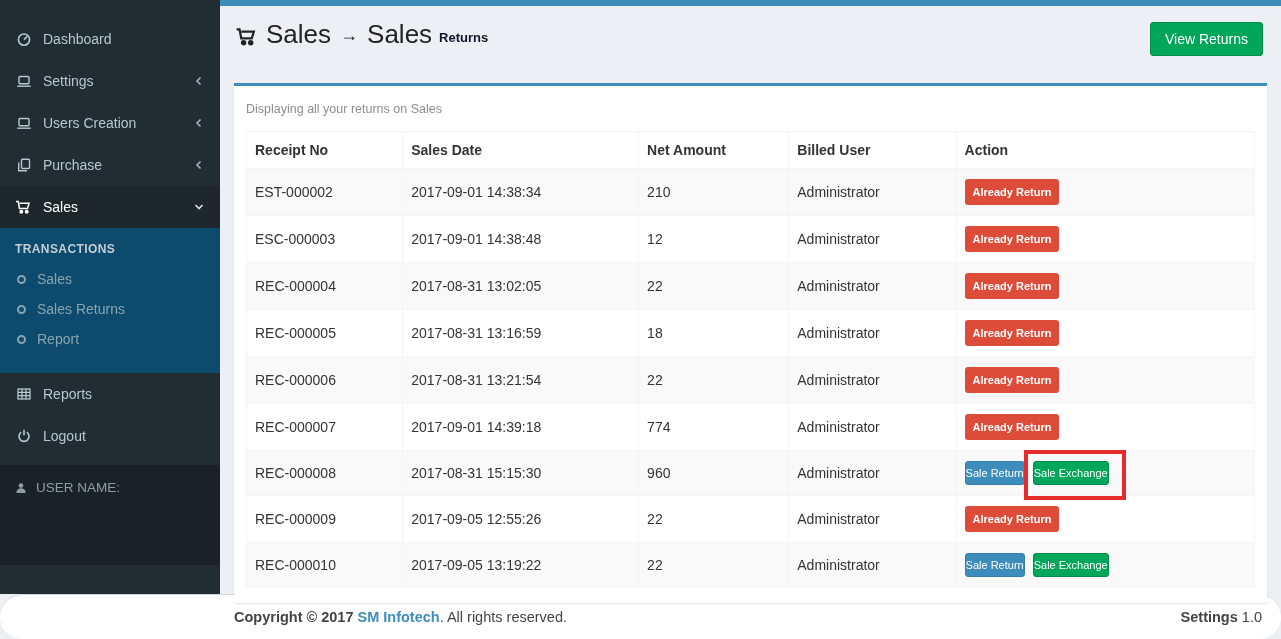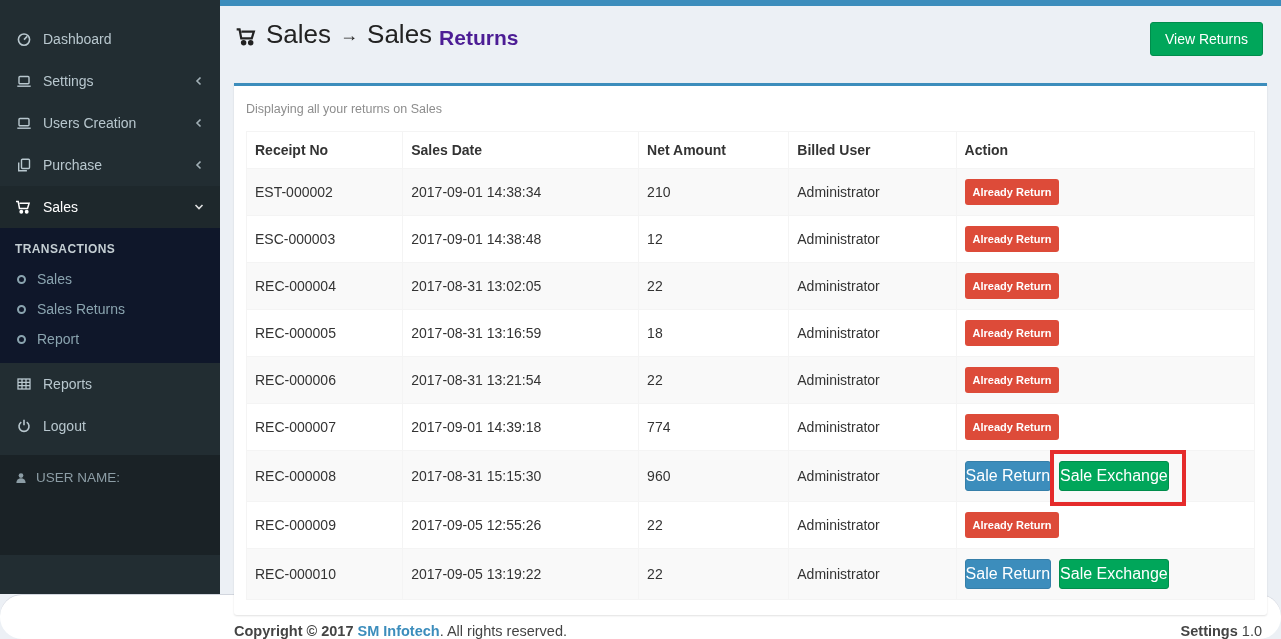--- a/index.html
+++ b/index.html
@@ -28,21 +28,21 @@
   .menu { padding-top:18px; }
   .menu-item {
     display:flex; align-items:center; gap:11px;
     padding:13px 15px;
     cursor:pointer;
     color:#b8c7ce;
   }
   .menu-item.active { background:#1e282c; color:#fff; }
   .menu-item .mi { display:inline-flex; width:17px; justify-content:center; }
   .menu-item .chev { margin-left:auto; display:inline-flex; opacity:.85; }
-  .submenu { background:#0f172a; padding:5px 0 9px; }
+  .submenu { background:#0c4a6e; padding:5px 0 19px; }
   .submenu-header {
     padding:9px 15px 8px;
     font-size:12px; font-weight:bold;
     color:#c4ced3; letter-spacing:.4px;
   }
   .submenu-item {
     display:flex; align-items:center; gap:11px;
     padding:7px 15px 7px 17px;
     color:#8aa4af; cursor:pointer;
   }
@@ -69,21 +69,21 @@
   
   .content { grid-column:2; grid-row:1; background:#ecf0f5; position:relative; }
   .topbar { height:6px; background:var(--accent,#3c8dbc); width:100%; }
   .content-header {
     display:flex; justify-content:space-between; align-items:flex-start;
     padding:13px 18px 0 15px;
   }
   .page-title { display:flex; align-items:center; color:#222; }
   .page-title .big { font-size:26px; font-weight:500; margin-left:8px; }
   .page-title .arrow { font-size:18px; font-weight:bold; margin:2px 9px 0; color:#222; }
-  .page-title .small-sub { font-size:21px; color:#4c1d95; margin-left:7px; margin-top:6px; }
+  .page-title .small-sub { font-size:13px; color:#0f172a; margin-left:7px; margin-top:6px; }
   .btn {
     border-radius:3px; color:#fff; border:1px solid transparent; cursor:pointer;
     font-family:"Liberation Sans", sans-serif;
   }
   .btn-view-returns {
     background:var(--green,#00a65a); border-color:#008d4c;
     font-size:14px; padding:8px 14px; margin-top:3px;
   }
 
   
@@ -101,36 +101,36 @@
   th, td { border:1px solid #f4f4f4; padding:10px 8px; text-align:left; vertical-align:middle; }
   th { font-weight:bold; background:#fff; }
   tbody tr:nth-child(odd) { background:#f9f9f9; }
   tbody tr:nth-child(even) { background:#fff; }
   .badge-return {
     display:inline-block;
     background:var(--red,#dd4b39); color:#fff;
     font-size:11px; font-weight:bold;
     padding:7px 8px; border-radius:3px;
   }
-  .btn-sm { font-size:16px; padding:5px 0; }
+  .btn-sm { font-size:11px; padding:5px 0; }
   .btn-sale-return { background:var(--accent,#3c8dbc); border-color:#367fa9; margin-right:8px; }
   .btn-sale-exchange { background:var(--green,#00a65a); border-color:#008d4c; }
   .action-cell { position:relative; }
   .annot-wrap { position:relative; display:inline-block; }
   .annotation-box {
     position:absolute; top:-11px; left:-9px; right:-17px; bottom:-15px;
     border:4px solid var(--annot,#e52b2b);
     pointer-events:none; z-index:5;
   }
 
   
   .footer {
     grid-column:1 / 3; grid-row:2;
     background:#fff; border-top:1px solid #d2d6de;
-    display:flex; justify-content:space-between; align-items:flex-end;
+    display:flex; justify-content:space-between; align-items:center;
     padding:0 19px 0 234px;
     font-size:14.5px; color:#444;border-radius:22px;
   }
   .footer a { color:var(--accent,#3c8dbc); text-decoration:none; font-weight:bold; cursor:pointer; }
   svg { display:block; }
 </style>
 </head>
 <body>
 
 <div class="app">

